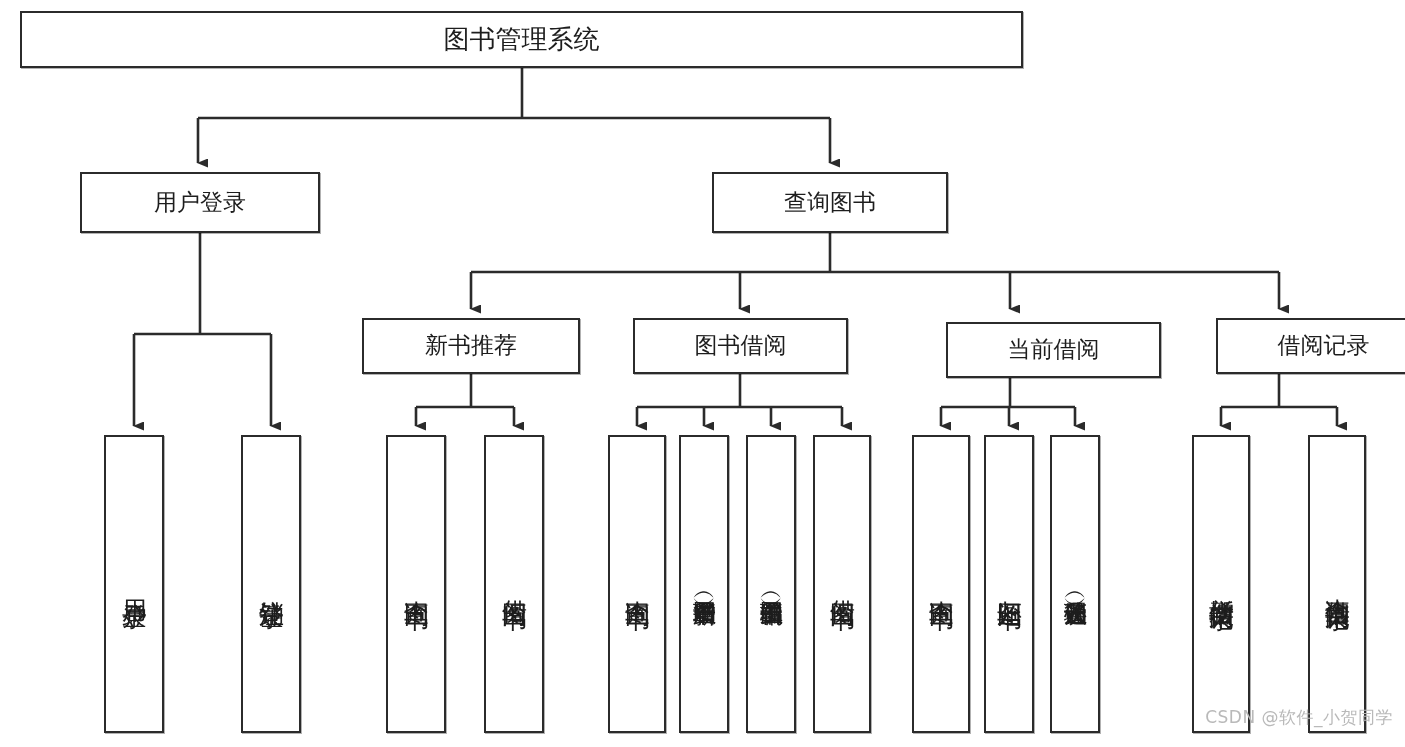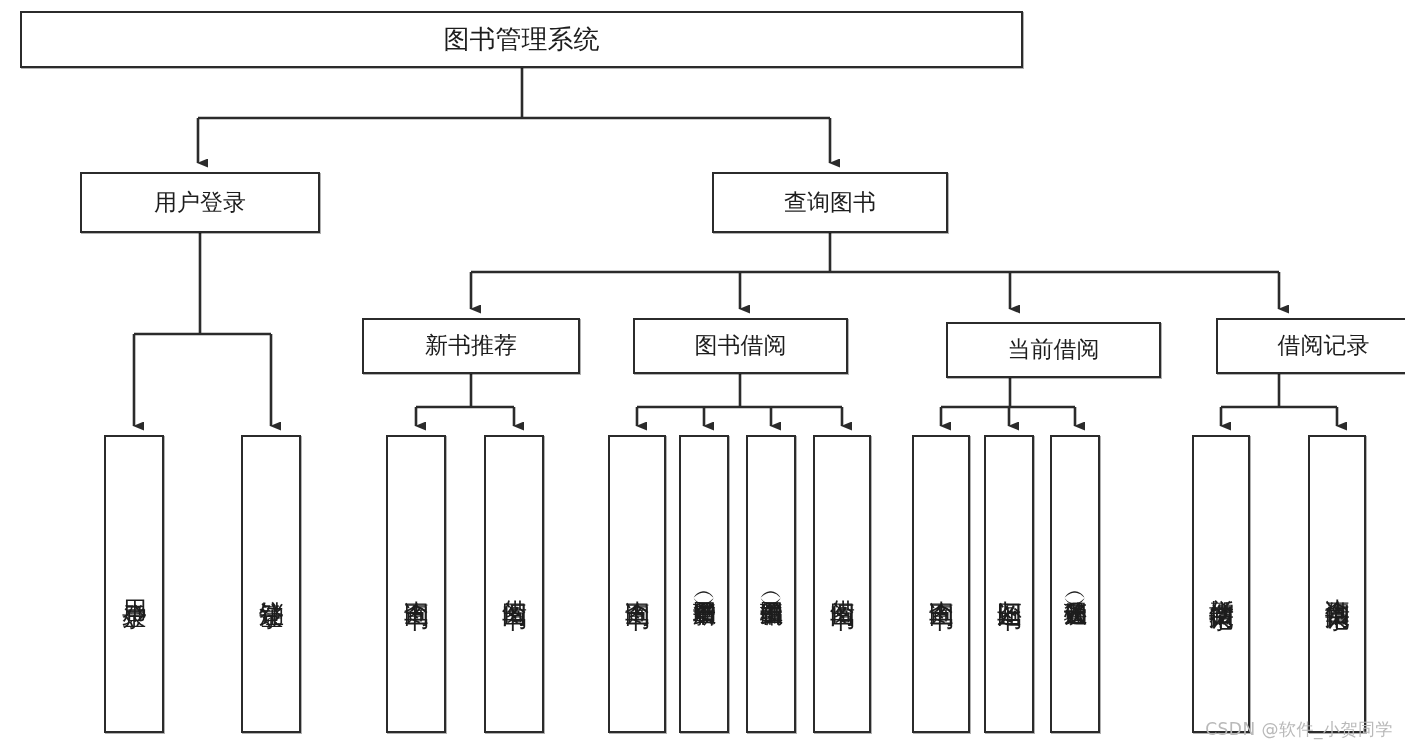--- a/index.html
+++ b/index.html
@@ -64,21 +64,21 @@
     letter-spacing: 2px;
     white-space: nowrap;
   }
   .level-leaf.tight .node-label {
     font-size: 23px;
     letter-spacing: 0px;
   }
   #watermark {
     position: absolute;
     right: 12px;
-    bottom: 6px;
+    bottom: 18px;
     font-size: 17px;
     color: #b9b9b9;
     letter-spacing: 0.5px;
     white-space: nowrap;
     z-index: 3;
   }
 </style>
 </head>
 <body>
 

